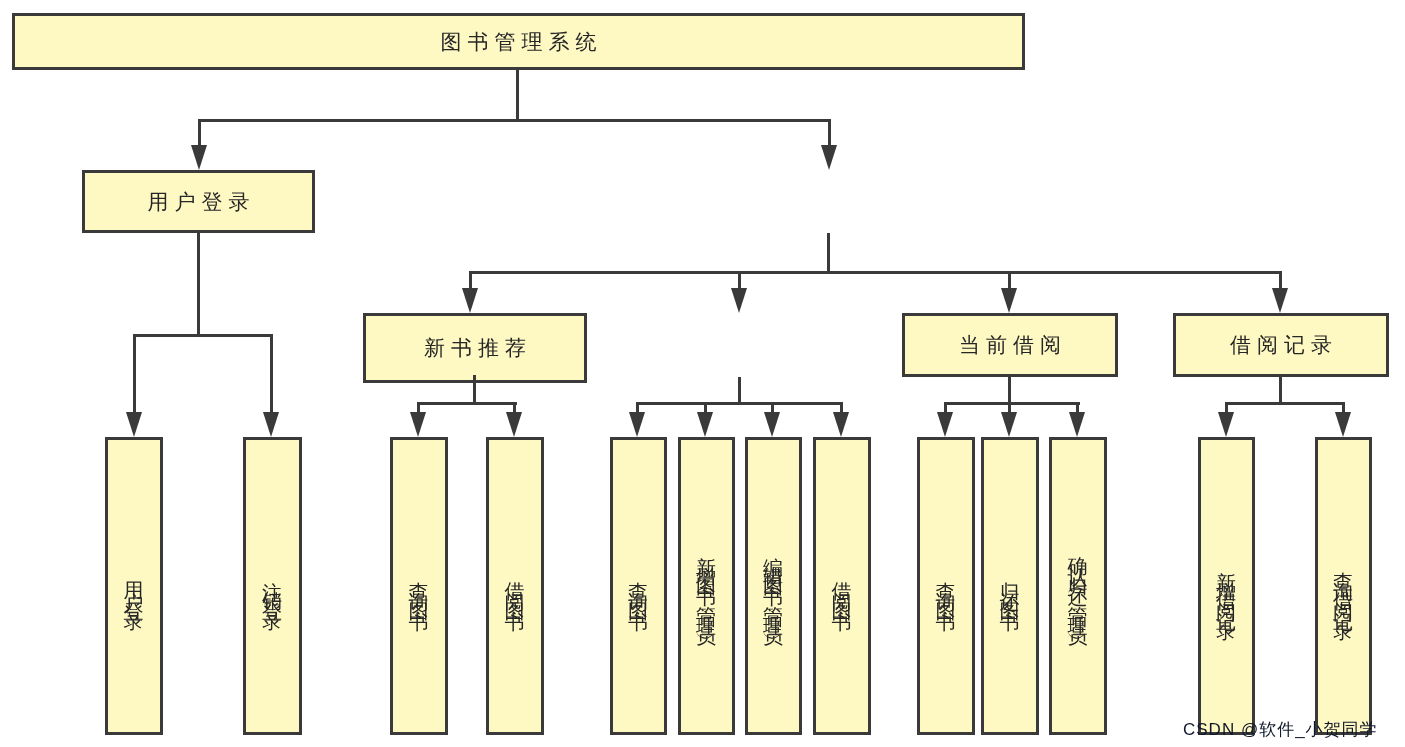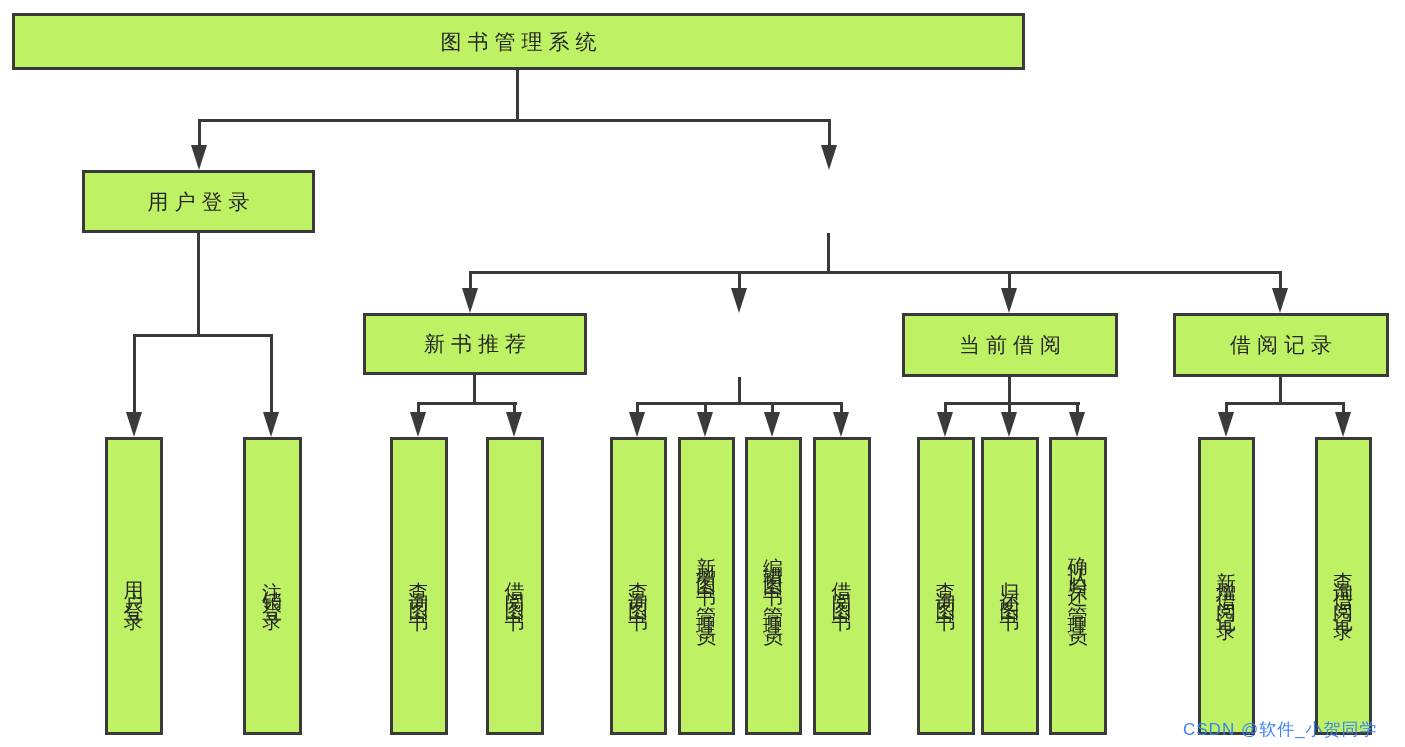--- a/index.html
+++ b/index.html
@@ -1,39 +1,39 @@
 <!DOCTYPE html>
 <html><head>
 <meta charset="utf-8">
 <style>
   html,body{margin:0;padding:0;background:#ffffff;}
   #canvas{
     position:relative;width:1405px;height:747px;background:#ffffff;overflow:hidden;
     font-family:"Liberation Sans",sans-serif;color:#262626;
   }
   .box{
-    position:absolute;box-sizing:border-box;background:#bef264;
+    position:absolute;box-sizing:border-box;background:#fef9c3;
     border:3px solid #3a3a3a;display:flex;align-items:center;justify-content:center;
     font-size:21px;letter-spacing:6px;text-indent:6px;white-space:nowrap;
   }
   .leaf{
     font-size:20px;letter-spacing:10px;text-indent:0;white-space:normal;
   }
   .vtext{
     writing-mode:vertical-rl;text-orientation:mixed;letter-spacing:10px;line-height:1;
   }
   .line{position:absolute;background:#3a3a3a;}
   .arrow{
     position:absolute;width:0;height:0;
     border-left:8px solid transparent;border-right:8px solid transparent;
     border-top:25px solid #3a3a3a;
   }
   .watermark{
     position:absolute;left:1183px;top:718px;font-size:17px;letter-spacing:1px;
-    color:#3b82f6;white-space:nowrap;
+    color:#0f172a;white-space:nowrap;
   }
 </style>
 </head>
 <body>
 
 <div id="canvas">
 
   <div class="box" style="left:12px;top:13px;width:1013px;height:57px;">
     <span>图书管理系统</span>
   </div>
@@ -60,21 +60,21 @@
   <div class="line" style="left:469px;top:271px;width:813px;height:3px;"></div>
   <div class="line" style="left:469px;top:274px;width:3px;height:15px;"></div>
   <div class="arrow" style="left:462px;top:288px;"></div>
   <div class="line" style="left:738px;top:274px;width:3px;height:15px;"></div>
   <div class="arrow" style="left:731px;top:288px;"></div>
   <div class="line" style="left:1008px;top:274px;width:3px;height:15px;"></div>
   <div class="arrow" style="left:1001px;top:288px;"></div>
   <div class="line" style="left:1279px;top:274px;width:3px;height:15px;"></div>
   <div class="arrow" style="left:1272px;top:288px;"></div>
 
-  <div class="box" style="left:363px;top:313px;width:224px;height:62px;">
+  <div class="box" style="left:363px;top:313px;width:224px;height:70px;">
     <span>新书推荐</span>
   </div>
   <div class="box" style="left:1173px;top:313px;width:216px;height:64px;">
     <span>借阅记录</span>
   </div>
   <div class="box" style="left:902px;top:313px;width:216px;height:64px;">
     <span>当前借阅</span>
   </div>
 
   <div class="line" style="left:473px;top:375px;width:3px;height:29px;"></div>

